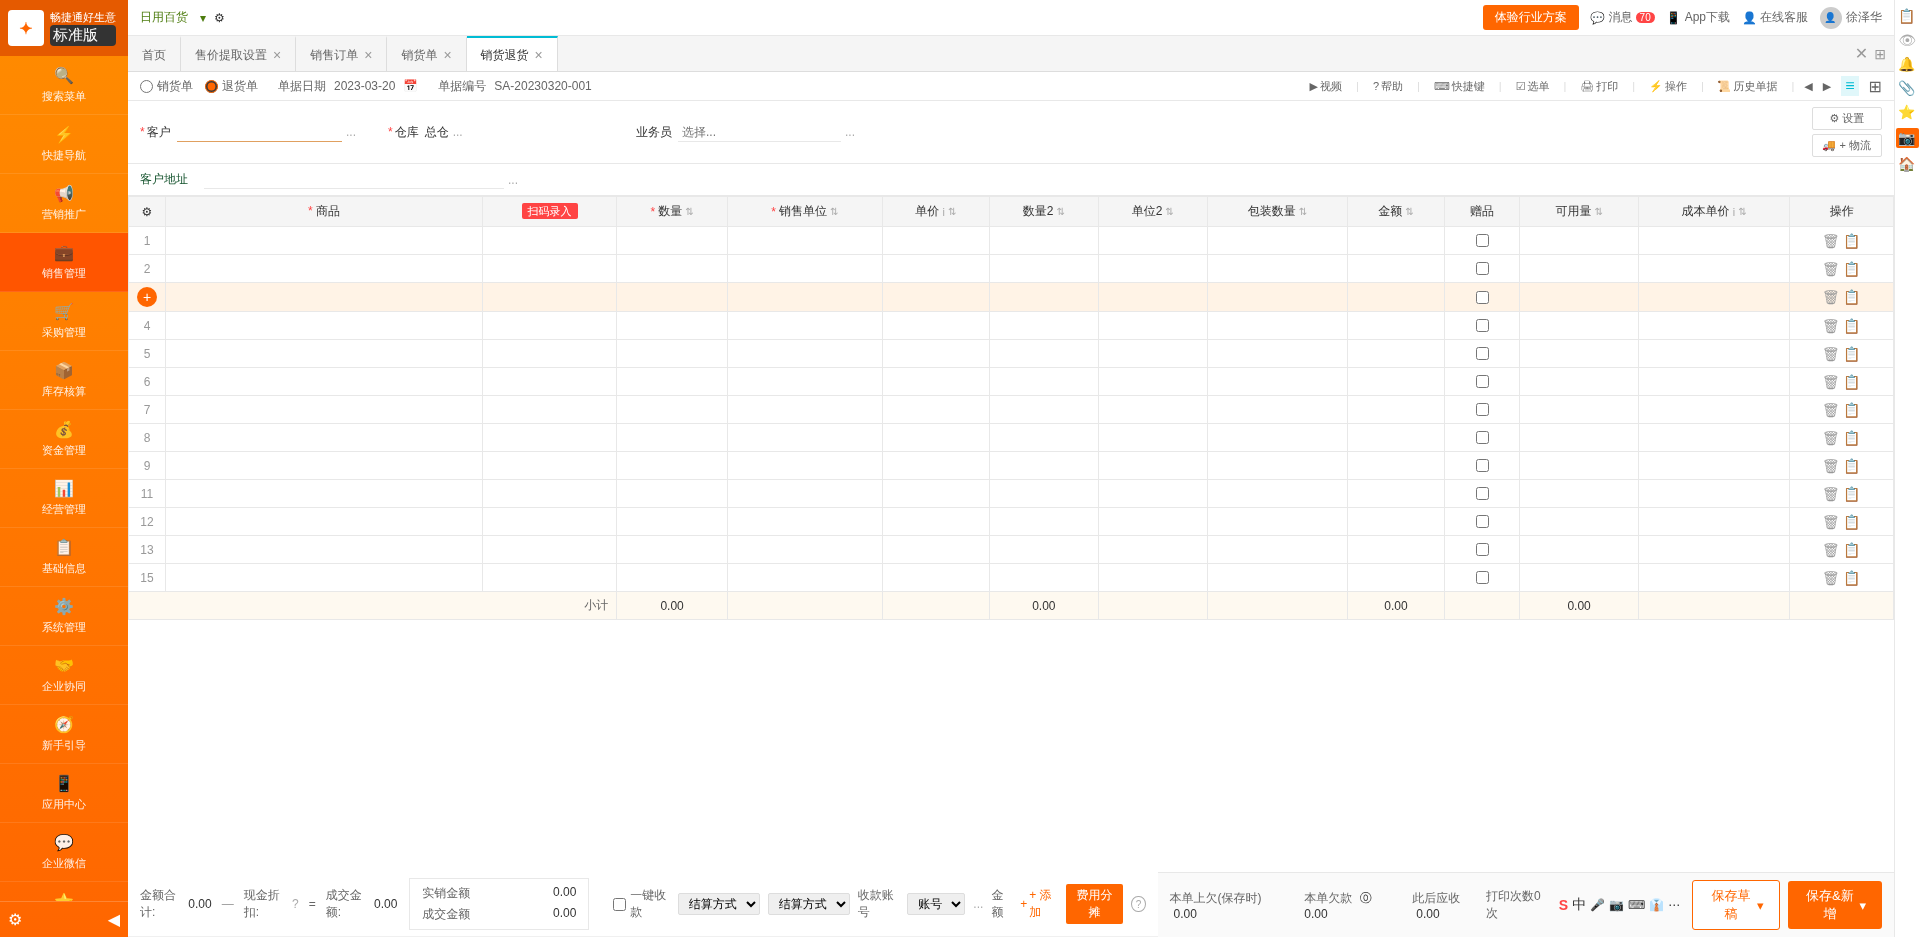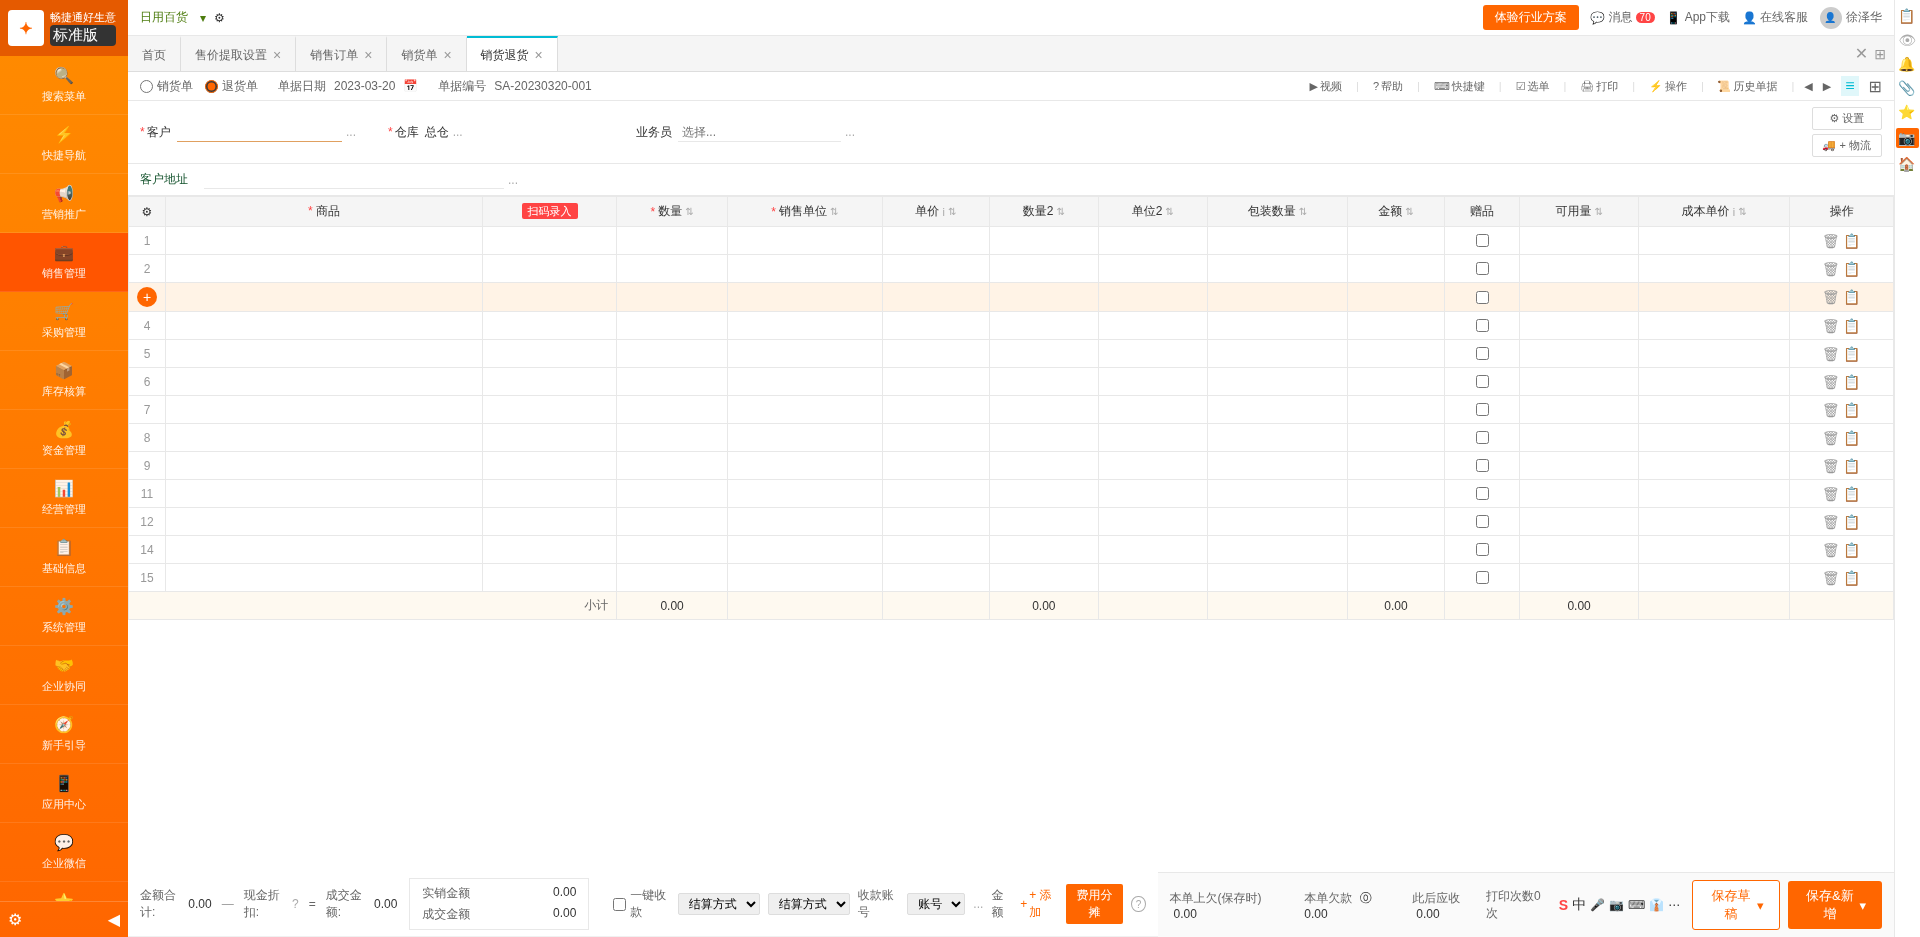--- a/index.html
+++ b/index.html
@@ -691,21 +691,21 @@
               <td></td>
               <td></td>
               <td>
                 <div class="ops-cell">
                   <span class="op-btn">🗑</span>
                   <span class="op-btn">📋</span>
                 </div>
               </td>
             </tr>
           <tr>
-              <td class="row-num">14</td>
+              <td class="row-num">13</td>
               <td></td>
               <td></td>
               <td></td>
               <td></td>
               <td></td>
               <td></td>
               <td></td>
               <td></td>
               <td></td>
               <td>

